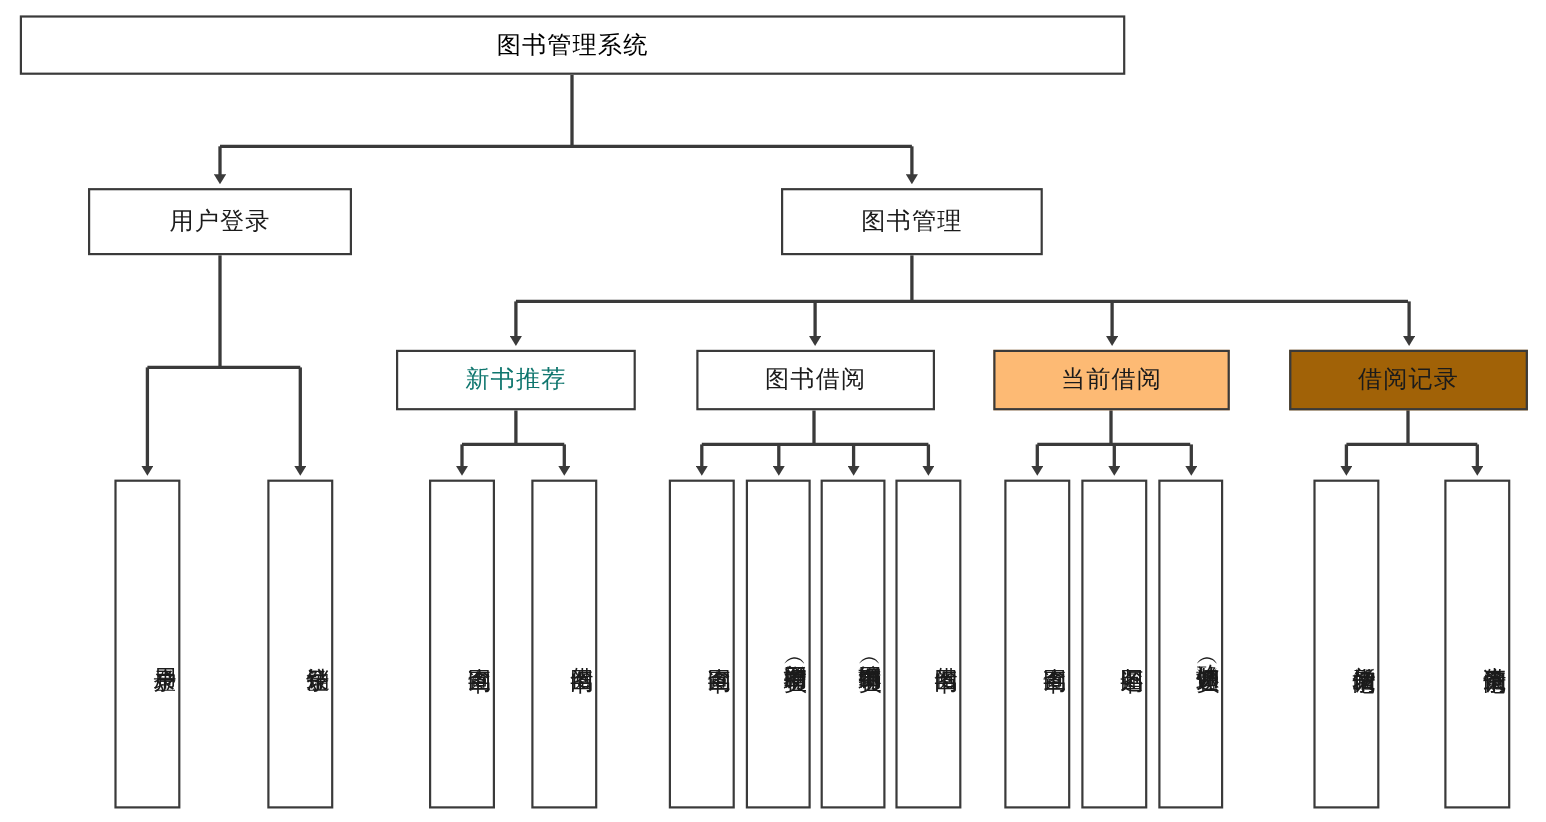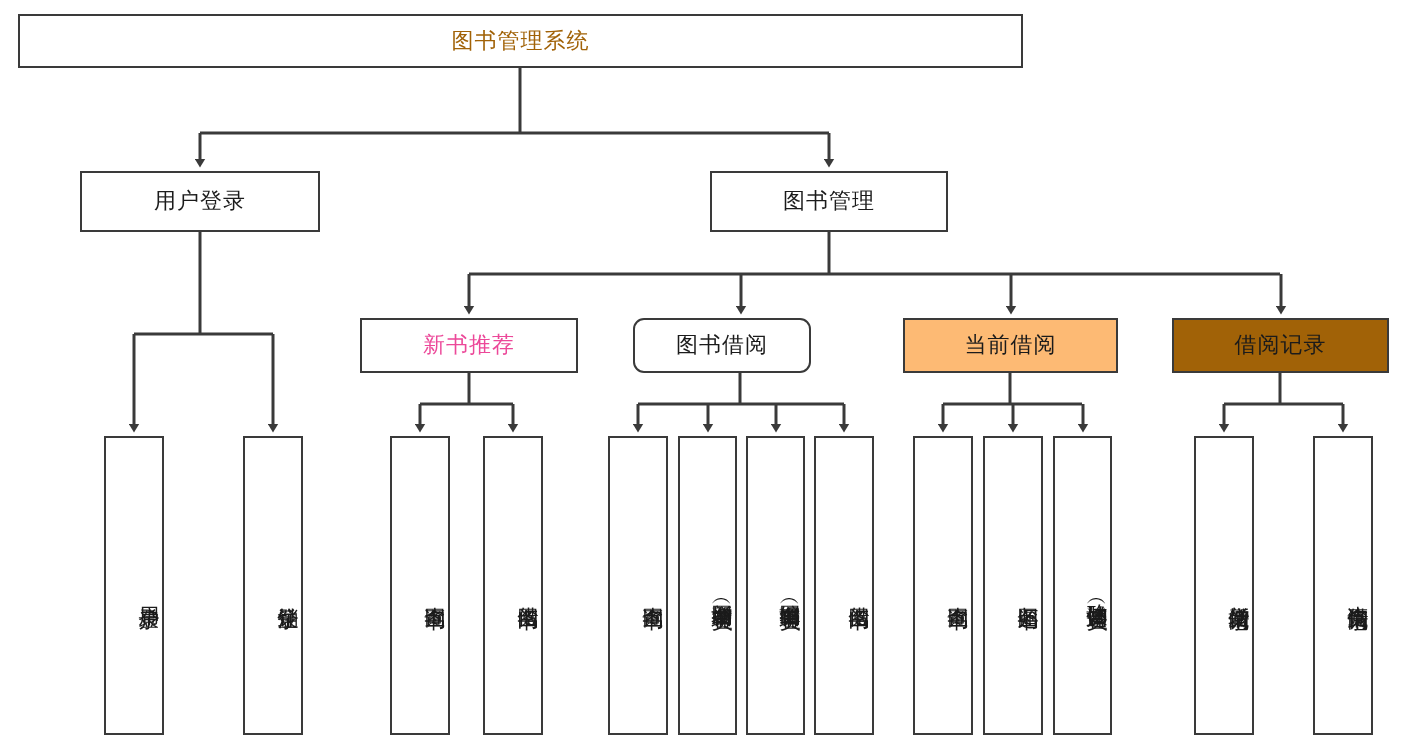--- a/index.html
+++ b/index.html
@@ -113,33 +113,33 @@
         <path d="M1013,404 L1013,425" marker-end="url(#arrow)"></path>
         <path d="M1083,404 L1083,425" marker-end="url(#arrow)"></path>
         <path d="M1280,373 L1280,404"></path>
         <path d="M1224,404 L1343,404"></path>
         <path d="M1224,404 L1224,425" marker-end="url(#arrow)"></path>
         <path d="M1343,404 L1343,425" marker-end="url(#arrow)"></path>
       </g>
   </svg>
 
   <div id="nodes">
-      <div class="node horiz" style="left: 18px; top: 14px; width: 1005px; height: 54px; border-color: rgb(58, 58, 58); background: rgb(255, 255, 255); color: #a16207; font-family: Liberation Serif, serif;">
+      <div class="node horiz" style="left: 18px; top: 14px; width: 1005px; height: 54px; border-color: rgb(58, 58, 58); background: rgb(255, 255, 255); color: #000000; font-family: Liberation Serif, serif;">
         <span class="node-label">图书管理系统</span>
       </div>
       <div class="node horiz" style="left: 80px; top: 171px; width: 240px; height: 61px; border-color: rgb(58, 58, 58); background: rgb(255, 255, 255); color: rgb(27, 27, 27);">
         <span class="node-label">用户登录</span>
       </div>
       <div class="node horiz" style="left: 710px; top: 171px; width: 238px; height: 61px; border-color: rgb(58, 58, 58); background: rgb(255, 255, 255); color: rgb(27, 27, 27); font-family: Liberation Serif, serif;">
         <span class="node-label">图书管理</span>
       </div>
-      <div class="node horiz" style="left: 360px; top: 318px; width: 218px; height: 55px; border-color: rgb(58, 58, 58); background: rgb(255, 255, 255); color: #ec4899;">
+      <div class="node horiz" style="left: 360px; top: 318px; width: 218px; height: 55px; border-color: rgb(58, 58, 58); background: rgb(255, 255, 255); color: #0f766e;">
         <span class="node-label">新书推荐</span>
       </div>
-      <div class="node horiz" style="left: 633px; top: 318px; width: 178px; height: 55px; border-color: rgb(58, 58, 58); background: rgb(255, 255, 255); color: rgb(27, 27, 27); border-radius: 11px;">
+      <div class="node horiz" style="left: 633px; top: 318px; width: 217px; height: 55px; border-color: rgb(58, 58, 58); background: rgb(255, 255, 255); color: rgb(27, 27, 27);">
         <span class="node-label">图书借阅</span>
       </div>
       <div class="node horiz" style="left: 903px; top: 318px; width: 215px; height: 55px; border-color: rgb(58, 58, 58); background: #fdba74; color: rgb(27, 27, 27);">
         <span class="node-label">当前借阅</span>
       </div>
       <div class="node horiz" style="left: 1172px; top: 318px; width: 217px; height: 55px; border-color: rgb(58, 58, 58); background: #a16207; color: rgb(27, 27, 27);">
         <span class="node-label">借阅记录</span>
       </div>
       <div class="node vert" style="left: 104px; top: 436px; width: 60px; height: 299px; border-color: rgb(58, 58, 58); background: rgb(255, 255, 255); color: rgb(27, 27, 27);">
         <span class="node-label">用户登录</span>

